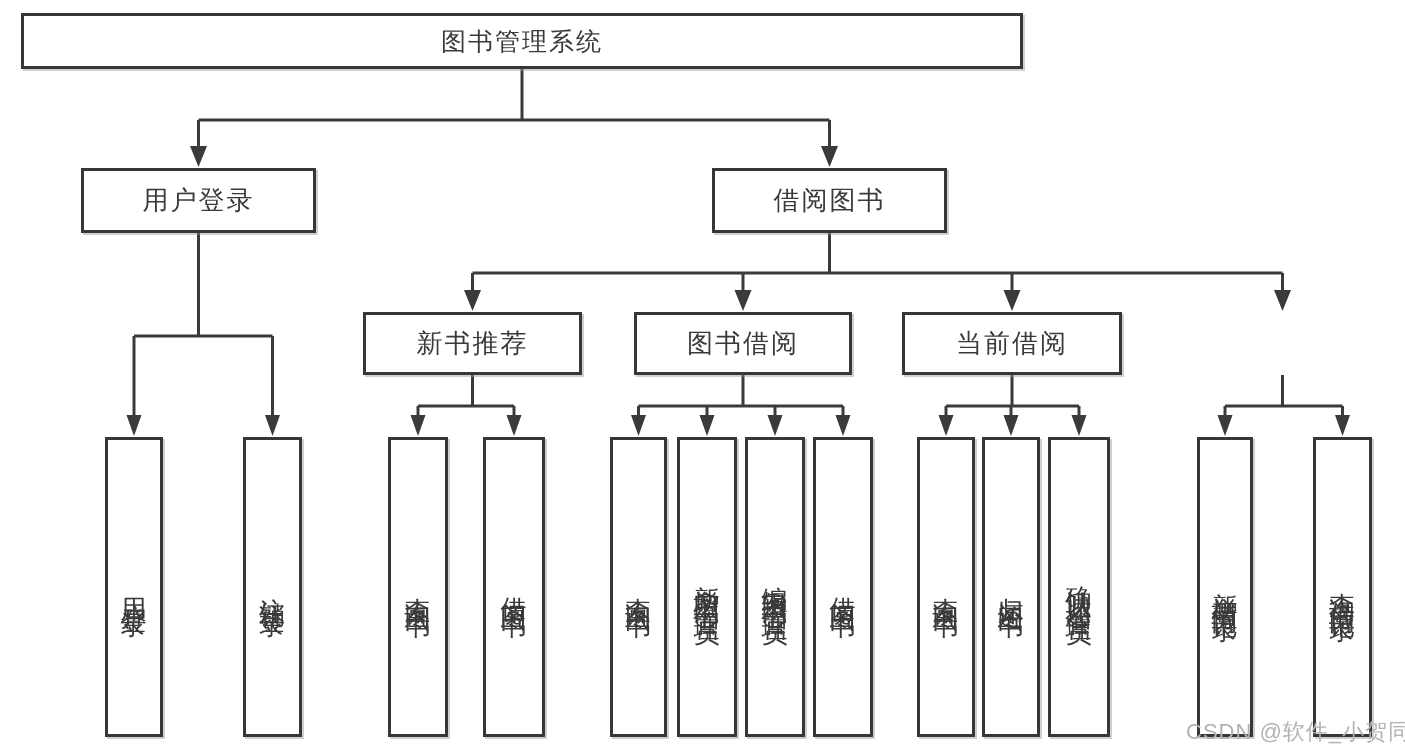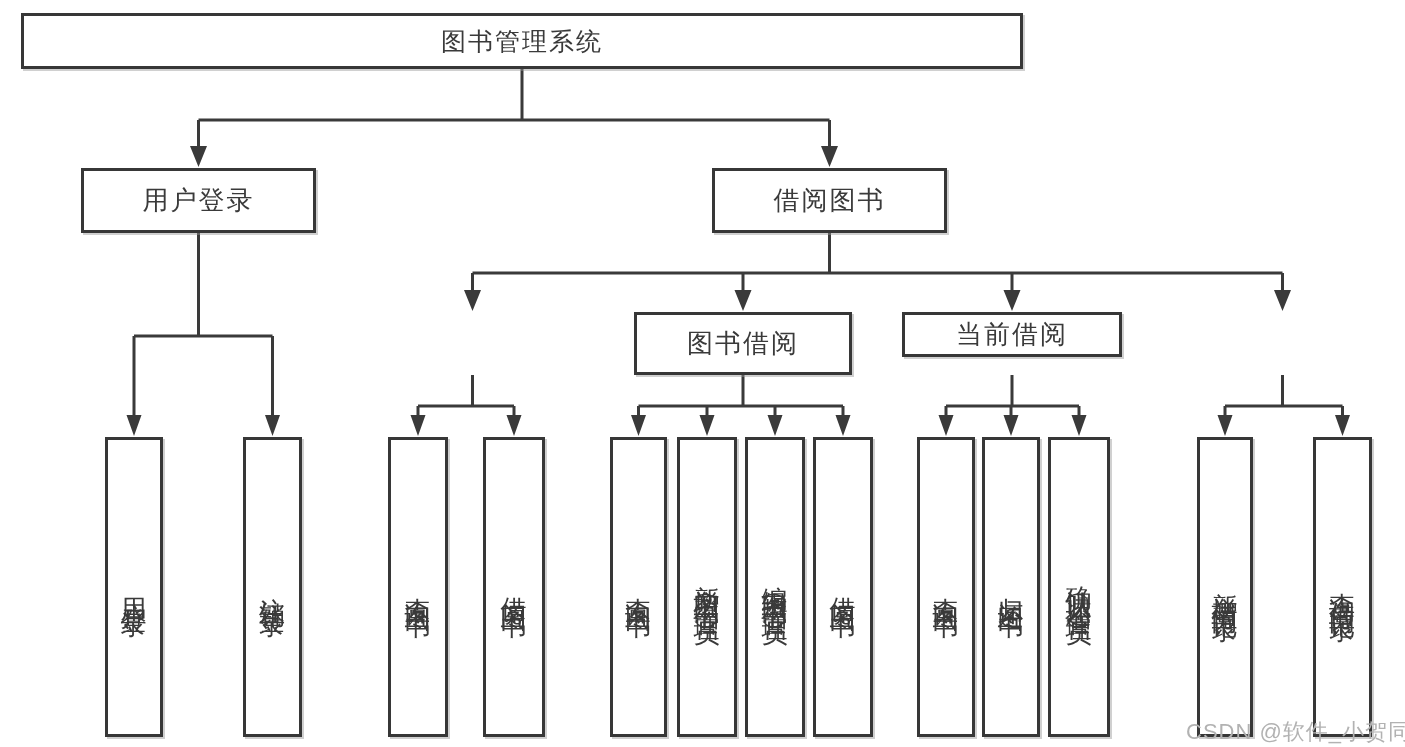--- a/index.html
+++ b/index.html
@@ -106,24 +106,27 @@
     <span>图书管理系统</span>
   </div>
 
   <div class="node hbox" style="left:81px;top:168px;width:235px;height:65px;">
     <span>用户登录</span>
   </div>
   <div class="node hbox" style="left:712px;top:168px;width:235px;height:65px;">
     <span>借阅图书</span>
   </div>
 
+  <div class="node hbox" style="left:363px;top:312px;width:219px;height:63px;">
+    <span>新书推荐</span>
+  </div>
   <div class="node hbox" style="left:634px;top:312px;width:218px;height:63px;">
     <span>图书借阅</span>
   </div>
-  <div class="node hbox" style="left:902px;top:312px;width:220px;height:45px;">
+  <div class="node hbox" style="left:902px;top:312px;width:220px;height:63px;">
     <span>当前借阅</span>
   </div>
 
   <div class="node vbox" style="left:105px;top:437px;width:58px;height:300px;">
     <span class="vtext">用户登录</span>
   </div>
   <div class="node vbox" style="left:243px;top:437px;width:59px;height:300px;">
     <span class="vtext">注销登录</span>
   </div>
   <div class="node vbox" style="left:388px;top:437px;width:60px;height:300px;">

